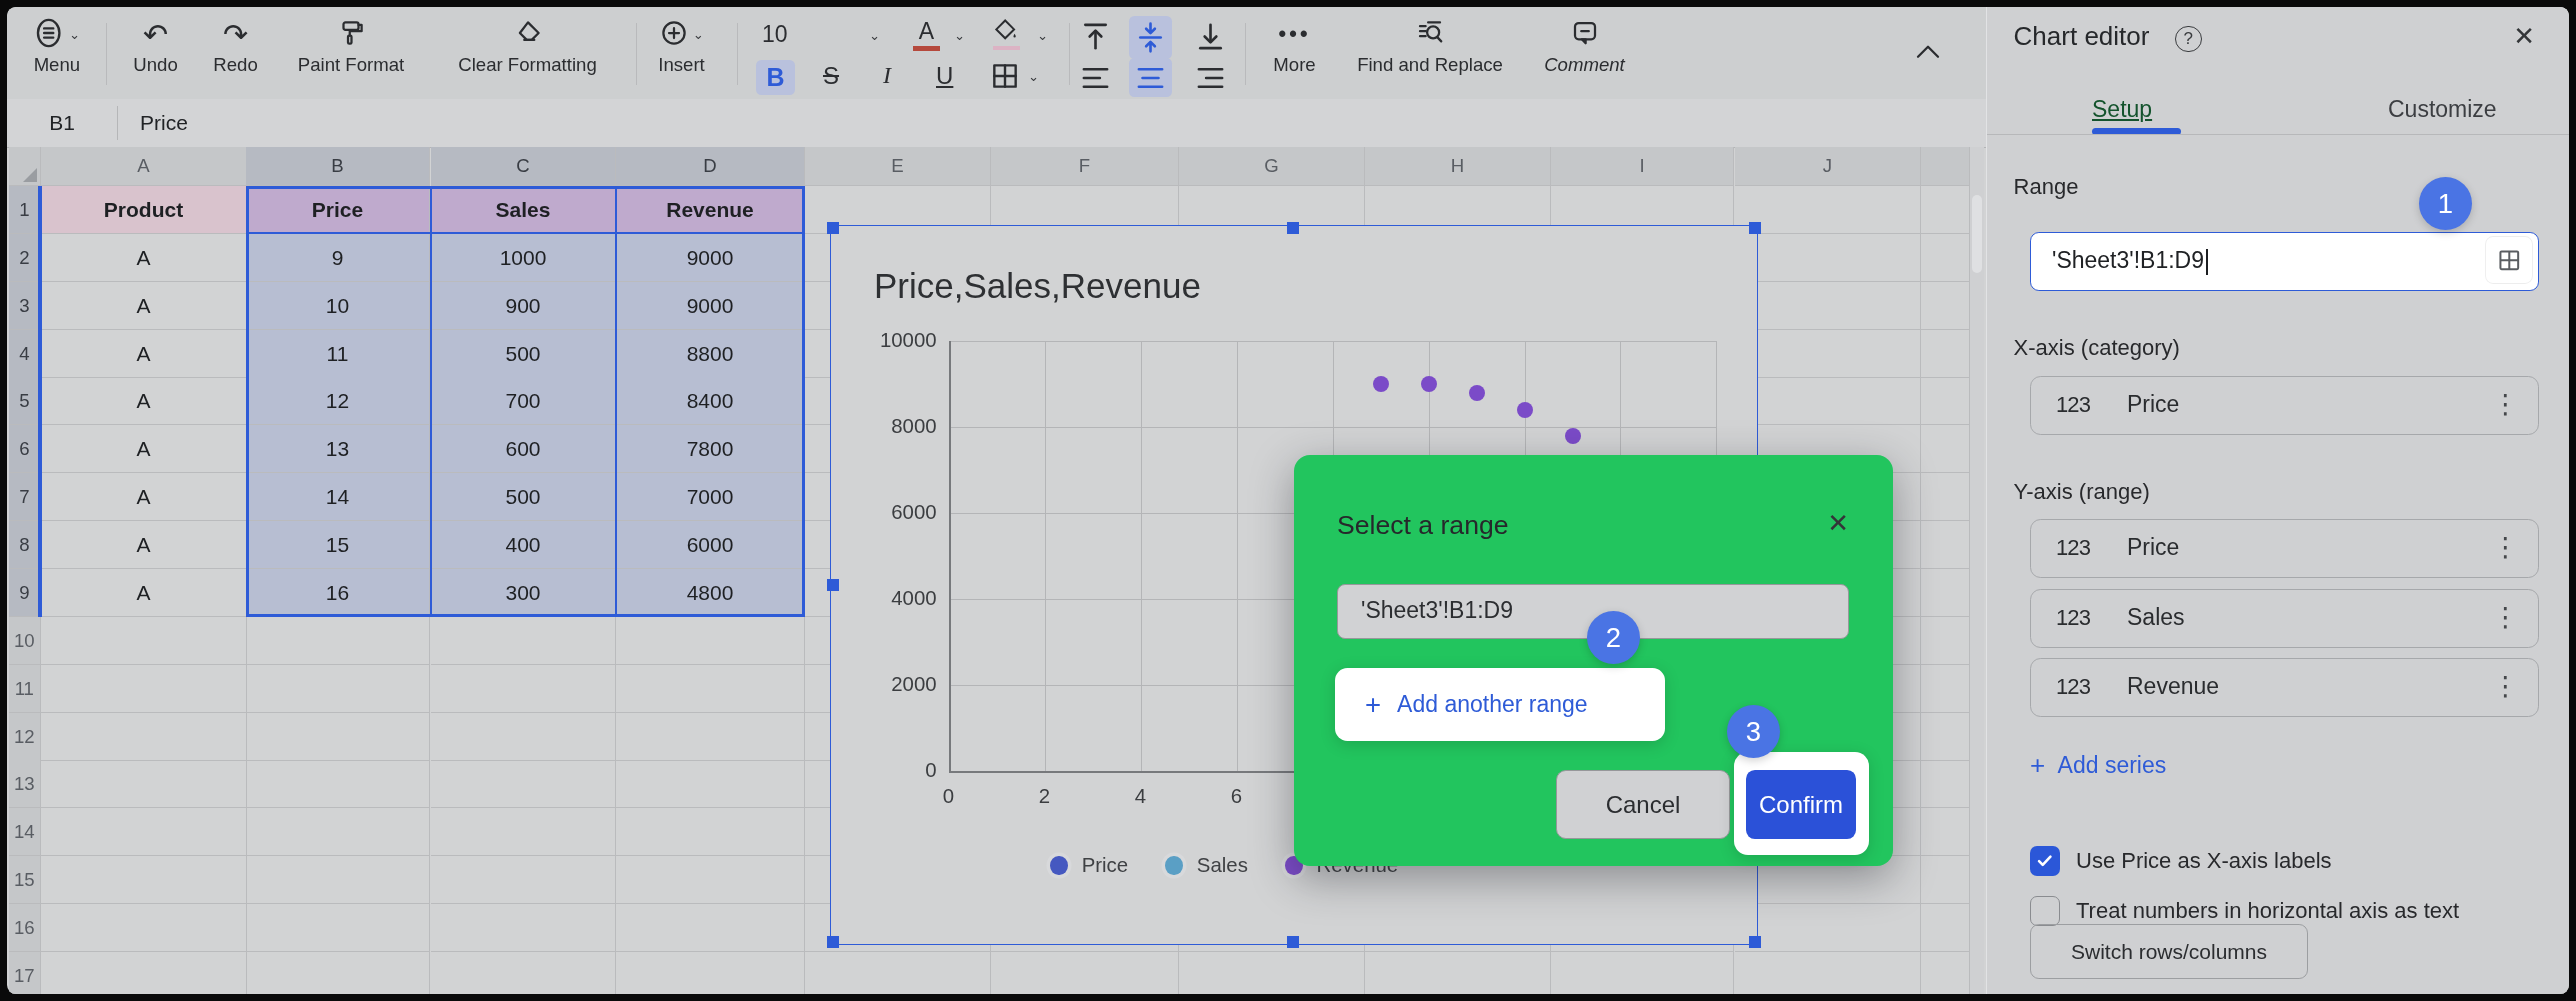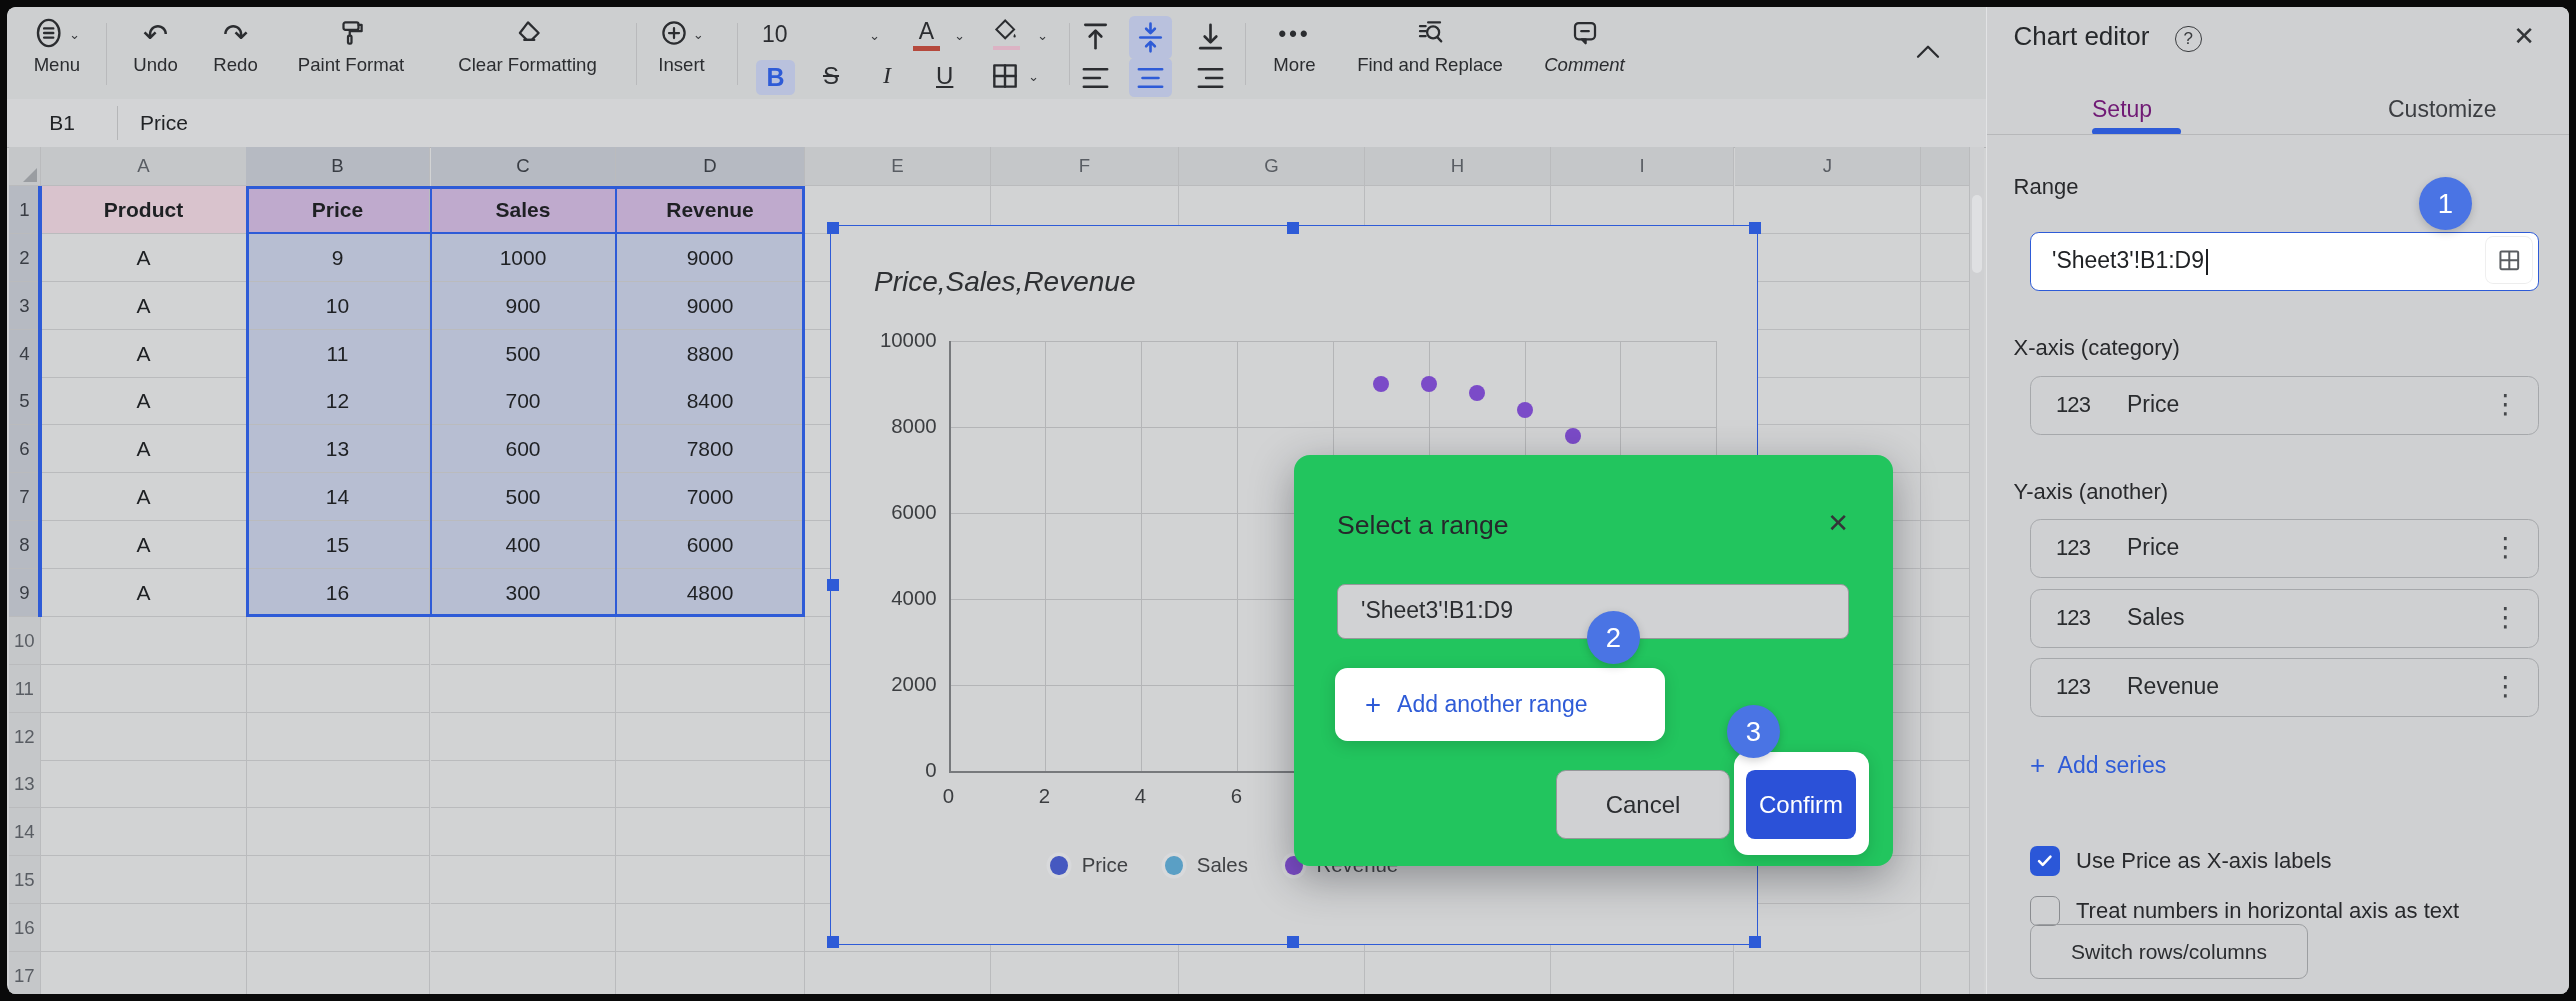--- a/index.html
+++ b/index.html
@@ -30,21 +30,21 @@
   .rhead{background:#c5c7c9;color:#595d63;font-size:18.6px;}
   .rhead.sel{background:#b6bac2;color:#393d44;}
   .a1cell{background:#d9c3cd;font-weight:bold;}
   .hdrsel{background:#bfaacd;font-weight:bold;}
   .datasel{background:#b7bed2;}
   .corner{background:#c5c7c9;}
   .corner-tri{position:absolute;right:2.7px;bottom:2.7px;width:0;height:0;border-left:14px solid transparent;border-bottom:14px solid #9a9da1;}
   .selline{position:absolute;background:#2e5bd7;z-index:6;}
   
   #chart{position:absolute;left:823px;top:218px;width:928px;height:720px;background:#d2d3d4;z-index:10;}
-  #chart-title{position:absolute;left:44px;top:41px;font-size:28px;color:#2e3033;font-style:italic;}
+  #chart-title{position:absolute;left:44px;top:41px;font-size:35px;color:#2e3033;}
   .gline{position:absolute;background:#b4b5b7;}
   .axisline{position:absolute;background:#77797c;}
   .ytick{position:absolute;width:80px;text-align:right;font-size:20.4px;color:#3b3d40;}
   .xtick{position:absolute;width:53px;text-align:center;font-size:20.4px;color:#3b3d40;}
   .dot{position:absolute;width:16px;height:16px;border-radius:50%;}
   #legend{position:absolute;left:220px;top:629px;display:flex;gap:37px;align-items:center;}
   .litem{display:flex;align-items:center;gap:14px;}
   .ldot{width:17.7px;height:19.5px;border-radius:50%;box-shadow:0 0 0 3.5px #d8d9db;}
   .llabel{font-size:20.4px;color:#3f4144;}
   #chart-selframe{position:absolute;left:0;top:0;right:0;bottom:0;border:1.8px solid #2e5bd7;box-sizing:border-box;}
@@ -63,21 +63,21 @@
   #btn-cancel{position:absolute;left:262px;top:315px;width:174px;height:69px;box-sizing:border-box;border:1.8px solid #96979a;border-radius:9.8px;font-size:24px;color:#2b2d30;display:flex;align-items:center;justify-content:center;background:#d0d1d3;}
   #spot-confirm{position:absolute;left:440px;top:297px;width:135px;height:103px;background:#ffffff;border-radius:14px;box-shadow:0 3.5px 16px rgba(0,0,0,.15);}
   #btn-confirm{position:absolute;left:452px;top:315px;width:110px;height:69px;background:#2b51d8;border-radius:8.9px;font-size:24px;color:#ffffff;display:flex;align-items:center;justify-content:center;}
   .badge{position:absolute;width:53px;height:53px;border-radius:50%;background:#4a74e4;color:#fff;font-size:27.5px;display:flex;align-items:center;justify-content:center;box-shadow:0 2.7px 8.9px rgba(0,0,0,.18);z-index:40;}
   
   #panel{position:absolute;left:1979px;top:0;width:583px;height:987px;background:#cfd0d2;border-left:1.8px solid #e2e3e5;box-sizing:border-box;z-index:20;}
   #panel-title{position:absolute;left:26.6px;top:14px;font-size:26px;font-weight:500;color:#26282b;}
   #panel-help{position:absolute;left:188px;top:18.6px;width:26.6px;height:26.6px;border:1.8px solid #3a3c3f;border-radius:50%;font-size:17px;color:#3a3c3f;display:flex;align-items:center;justify-content:center;box-sizing:border-box;}
   #panel-close{position:absolute;right:34px;top:14px;font-size:26px;color:#333538;}
   .ptab{position:absolute;top:89px;font-size:23px;color:#3c3e42;}
-  .ptab.active{color:#701a75;}
+  .ptab.active{color:#14532d;text-decoration:underline;}
   #tab-underline{position:absolute;left:105px;top:121px;width:89px;height:7px;background:#2e5bd7;border-radius:4.4px;}
   #panel-sep{position:absolute;left:0;top:127px;width:583px;height:0.9px;background:#b7b8ba;}
   .plabel{position:absolute;left:26.6px;font-size:22px;color:#28292c;}
   #range-input{position:absolute;left:43px;top:225px;width:509px;height:59px;box-sizing:border-box;background:#ffffff;border:1.8px solid #2e5bd7;border-radius:8.9px;font-size:23px;color:#202225;line-height:55px;padding-left:21px;}
   #caret{display:inline-block;width:1.8px;height:26.6px;background:#1c1e21;vertical-align:middle;margin-left:1.8px;}
   #range-grid-btn{position:absolute;right:6.2px;top:4.4px;width:46px;height:46px;background:#fff;border-radius:7px;box-shadow:0 0 0 0.9px rgba(0,0,0,.07);display:flex;align-items:center;justify-content:center;}
   .pfield{position:absolute;left:43px;width:509px;height:59px;box-sizing:border-box;border:1.8px solid #a6a8ab;border-radius:10.6px;}
   .f123{position:absolute;left:25px;top:0;height:55px;line-height:55px;font-size:22px;font-weight:500;letter-spacing:-0.9px;color:#2a2c2f;}
   .fval{position:absolute;left:96px;top:0;height:55px;line-height:55px;font-size:23px;color:#2a2c2f;}
   .kebab{position:absolute;right:19.5px;top:0;height:55px;line-height:55px;font-size:26.6px;color:#44464a;}
@@ -601,21 +601,21 @@
       </div>
     </div>
 
     <div class="plabel" style="top:328px;">X-axis (category)</div>
     <div class="pfield" style="top:369px;">
       <span class="f123">123</span>
       <span class="fval">Price</span>
       <span class="kebab">⋮</span>
     </div>
 
-    <div class="plabel" style="top:472px;">Y-axis (another)</div>
+    <div class="plabel" style="top:472px;">Y-axis (range)</div>
     <div class="pfield" style="top:512px;">
       <span class="f123">123</span>
       <span class="fval">Price</span>
       <span class="kebab">⋮</span>
     </div>
     <div class="pfield" style="top:582px;">
       <span class="f123">123</span>
       <span class="fval">Sales</span>
       <span class="kebab">⋮</span>
     </div>

